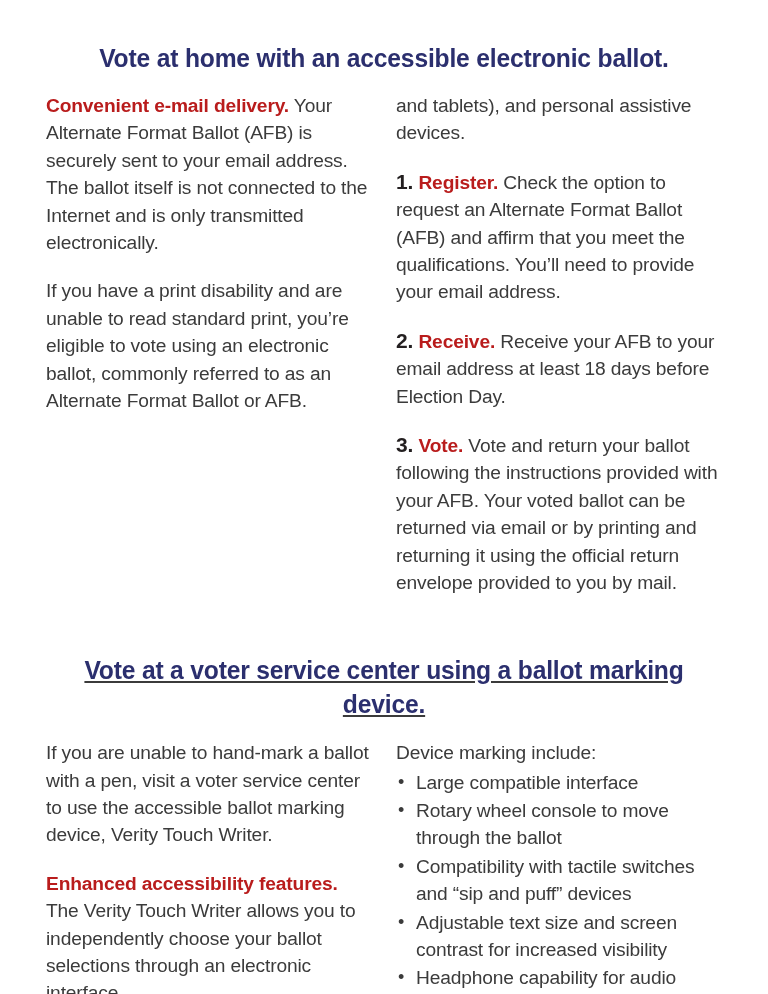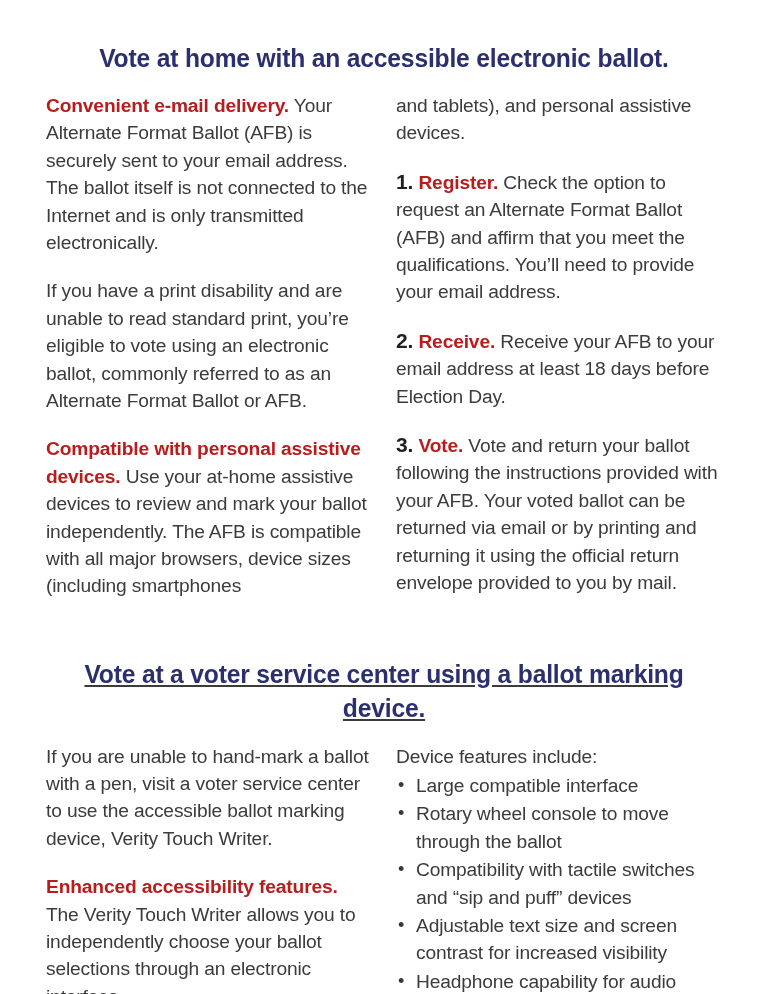--- a/index.html
+++ b/index.html
@@ -114,21 +114,20 @@
   </div>
 
   <div class="columns" id="section-1">
 
     <div class="col">
 
       <p class="para"><b>Convenient e-mail delivery.</b><span> Your Alternate Format Ballot (AFB) is securely sent to your email address. The ballot itself is not connected to the Internet and is only transmitted electronically.</span></p>
 
       <p class="para"><span>If you have a print disability and are unable to read standard print, you’re eligible to vote using an electronic ballot, commonly referred to as an Alternate Format Ballot or AFB.</span></p>
 
-      <p class="para"><b>Compatible with personal assistive devices.</b><span> Use your at-home assistive devices to review and mark your ballot independently. The AFB is compatible with all major browsers, device sizes (including smartphones</span></p>
 
     </div>
 
     <div class="col">
 
       <p class="para"><span>and tablets), and personal assistive devices.</span></p>
 
       <p class="para"><span class="num">1.</span><span>&nbsp;</span><b>Register.</b><span> Check the option to request an Alternate Format Ballot (AFB) and affirm that you meet the qualifications. You’ll need to provide your email address.</span></p>
 
       <p class="para"><span class="num">2.</span><span>&nbsp;</span><b>Receive.</b><span> Receive your AFB to your email address at least 18 days before Election Day.</span></p>
@@ -148,21 +147,21 @@
       <div class="col">
 
         <p class="para"><span>If you are unable to hand-mark a ballot with a pen, visit a voter service center to use the accessible ballot marking device, Verity Touch Writer.</span></p>
 
         <p class="para"><b>Enhanced accessibility features.</b><span> The Verity Touch Writer allows you to independently choose your ballot selections through an electronic interface.</span></p>
 
       </div>
 
       <div class="col">
 
-        <p class="list-intro">Device features include:</p>
+        <p class="list-intro">Device marking include:</p>
 
         <ul class="features">
           <li><span class="bullet">•</span><span>Large compatible interface</span></li>
 
           <li><span class="bullet">•</span><span>Rotary wheel console to move through the ballot</span></li>
 
           <li><span class="bullet">•</span><span>Compatibility with tactile switches and “sip and puff” devices</span></li>
 
           <li><span class="bullet">•</span><span>Adjustable text size and screen contrast for increased visibility</span></li>
 

